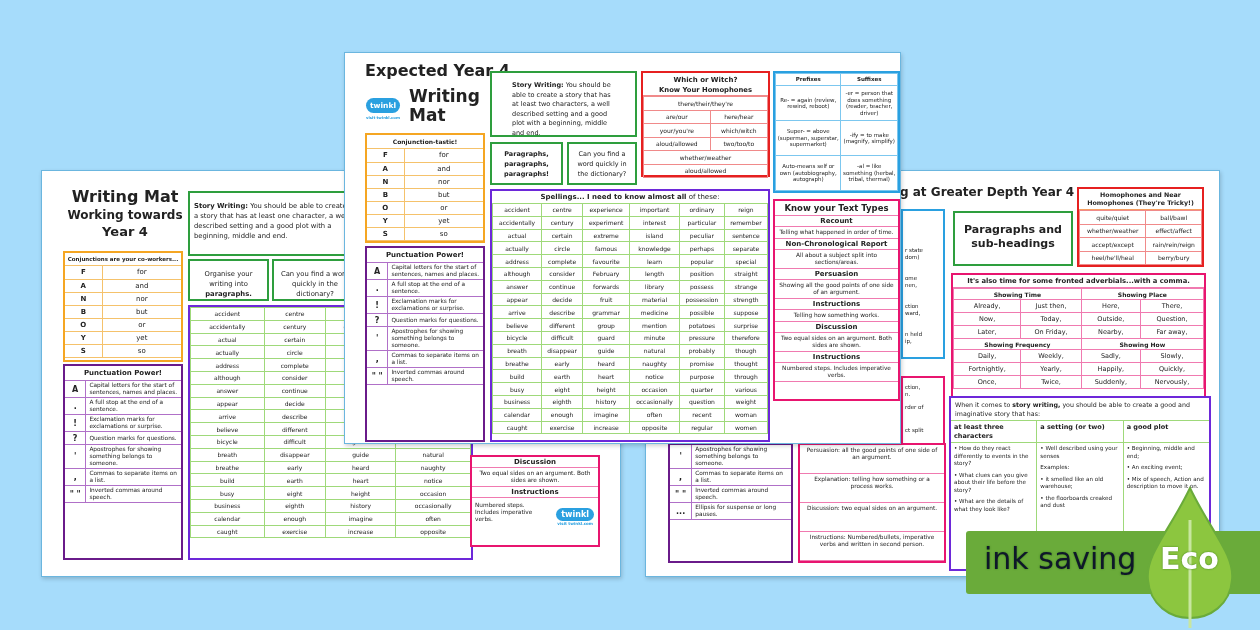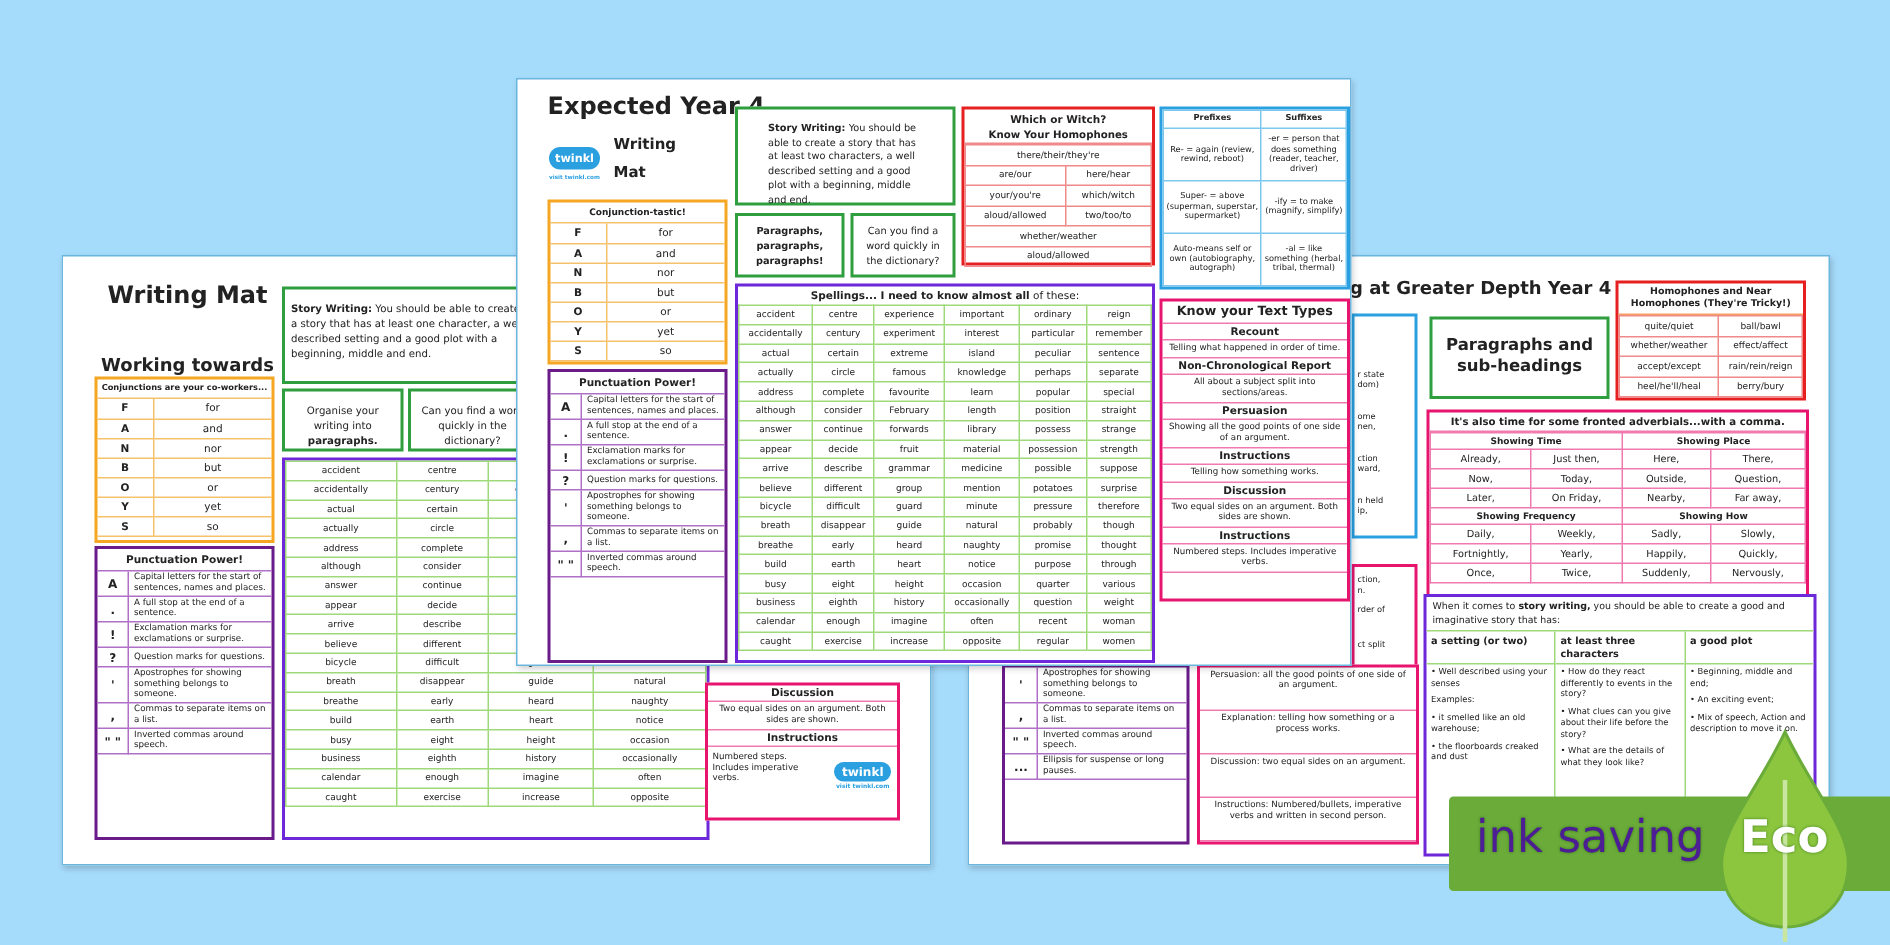--- a/index.html
+++ b/index.html
@@ -40,31 +40,31 @@
   .pre td { border: 1px solid #7cc7ef; font-size: 5.5px; line-height: 6.5px; padding: 1px; }
   .tt-h { font-weight: bold; font-size: 7px; text-align: center; border-bottom: 1px solid #f07ab0; padding: 1px 0; }
   .tt-d { font-size: 5.8px; text-align: center; border-bottom: 1px solid #f07ab0; padding: 2px 3px; line-height: 7px; }
 
   .adv td { border: 1px solid #f07ab0; font-size: 6.5px; height: 13px; }
   .adv .hd td { font-weight: bold; font-size: 6px; height: 11px; }
 
   .twinkl-logo { display: inline-block; background: #2aa0e0; color: #fff; font-weight: bold; border-radius: 10px; text-align: center; }
 
   .eco { position: absolute; left: 966px; top: 531px; width: 294px; height: 63px; background: #6aab3a; border-radius: 3px 0 0 3px; z-index: 10; }
-  .eco-text { position: absolute; left: 18px; top: 10px; color: #4c1d95; font-size: 30px; font-family: "DejaVu Sans", sans-serif; letter-spacing: 0; text-shadow: 0 0 2px #3a7a1a; }
+  .eco-text { position: absolute; left: 18px; top: 10px; color: #0f172a; font-size: 30px; font-family: "DejaVu Sans", sans-serif; letter-spacing: 0; text-shadow: 0 0 2px #3a7a1a; }
   .leaf { position: absolute; left: 1140px; top: 480px; width: 100px; height: 150px; z-index: 11; }
   .eco-word { position: absolute; left: 1160px; top: 541px; color: #fff; font-size: 30px; font-weight: bold; z-index: 12; text-shadow: 0 0 2px #3a7a1a; }
 </style>
 </head>
 <body>
 
 <div class="sheet sheet-left">
   <div class="abs c" style="left:18px;top:16px;width:130px;">
     <div class="tb" style="font-size:16px;line-height:20px;">Writing Mat</div>
-    <div class="tb" style="font-size:12px;line-height:16px;margin-top:28px;">Working towards</div>
+    <div class="tb" style="font-size:12px;line-height:16px;">Working towards</div>
     <div class="tb" style="font-size:13px;line-height:17px;">Year 4</div>
   </div>
 
   <div class="box b-orange" style="left:21px;top:80px;width:120px;height:111px;">
     <div class="tb c" style="font-size:5.5px;padding:3px 0;border-bottom:1px solid #f5c26b;">Conjunctions are your co-workers...</div>
     <table class="conj">
         <tbody id="left-conj">
           <tr>
             <td>F</td>
             <td>for</td>
@@ -378,31 +378,31 @@
   </div>
 
   <div class="box b-lgreen" style="left:303px;top:225px;width:262px;height:175px;">
     <div class="t" style="font-size:6.3px;line-height:9px;padding:2px 4px;border-bottom:1px solid #9fd97a;">
       <span>When it comes to</span>
       <span class="tb">story writing,</span>
       <span>you should be able to create a good and imaginative story that has:</span>
     </div>
     <div style="display:flex;height:140px;" id="right-story">
         <div style="flex: 1 1 0%; border-right: 1px solid rgb(159, 217, 122);">
+          <div style="font-weight: bold; font-size: 6.5px; line-height: 9px; padding: 2px 3px; border-bottom: 1px solid rgb(159, 217, 122); height: 22px;">at least three characters</div>
+          <div style="font-size: 5.6px; line-height: 7.5px; padding: 2px 3px;">• How do they react differently to events in the story?</div>
+          <div style="font-size: 5.6px; line-height: 7.5px; padding: 2px 3px;">• What clues can you give about their life before the story?</div>
+          <div style="font-size: 5.6px; line-height: 7.5px; padding: 2px 3px;">• What are the details of what they look like?</div>
+        </div>
+        <div style="flex: 1 1 0%; border-right: 1px solid rgb(159, 217, 122);">
           <div style="font-weight: bold; font-size: 6.5px; line-height: 9px; padding: 2px 3px; border-bottom: 1px solid rgb(159, 217, 122); height: 22px;">a setting (or two)</div>
           <div style="font-size: 5.6px; line-height: 7.5px; padding: 2px 3px;">• Well described using your senses</div>
           <div style="font-size: 5.6px; line-height: 7.5px; padding: 2px 3px;">Examples:</div>
           <div style="font-size: 5.6px; line-height: 7.5px; padding: 2px 3px;">• it smelled like an old warehouse;</div>
           <div style="font-size: 5.6px; line-height: 7.5px; padding: 2px 3px;">• the floorboards creaked and dust</div>
-        </div>
-        <div style="flex: 1 1 0%; border-right: 1px solid rgb(159, 217, 122);">
-          <div style="font-weight: bold; font-size: 6.5px; line-height: 9px; padding: 2px 3px; border-bottom: 1px solid rgb(159, 217, 122); height: 22px;">at least three characters</div>
-          <div style="font-size: 5.6px; line-height: 7.5px; padding: 2px 3px;">• How do they react differently to events in the story?</div>
-          <div style="font-size: 5.6px; line-height: 7.5px; padding: 2px 3px;">• What clues can you give about their life before the story?</div>
-          <div style="font-size: 5.6px; line-height: 7.5px; padding: 2px 3px;">• What are the details of what they look like?</div>
         </div>
         <div style="flex: 1 1 0%; border-right: none;">
           <div style="font-weight: bold; font-size: 6.5px; line-height: 9px; padding: 2px 3px; border-bottom: 1px solid rgb(159, 217, 122); height: 22px;">a good plot</div>
           <div style="font-size: 5.6px; line-height: 7.5px; padding: 2px 3px;">• Beginning, middle and end;</div>
           <div style="font-size: 5.6px; line-height: 7.5px; padding: 2px 3px;">• An exciting event;</div>
           <div style="font-size: 5.6px; line-height: 7.5px; padding: 2px 3px;">• Mix of speech, Action and description to move it on.</div>
         </div>
       </div>
   </div>
 
@@ -438,21 +438,21 @@
       </div>
   </div>
 </div>
 
 <div class="sheet sheet-center">
   <div class="abs tb" style="left:20px;top:8px;font-size:16px;">Expected Year 4</div>
   <div class="abs c" style="left:18px;top:40px;width:40px;">
     <span class="twinkl-logo" style="font-size:7.5px;padding:3px 4px;">twinkl</span>
     <div style="font-size:3.8px;color:#2aa0e0;font-weight:bold;margin-top:2px;">visit twinkl.com</div>
   </div>
-  <div class="abs tb" style="left:64px;top:34px;font-size:10px;line-height:19px;">
+  <div class="abs tb" style="left:64px;top:34px;font-size:17px;line-height:19px;">
     <div>Writing</div>
     <div>Mat</div>
   </div>
 
   <div class="box b-orange" style="left:20px;top:80px;width:120px;height:110px;">
     <div class="tb c" style="font-size:6px;padding:3px 0;border-bottom:1px solid #f5c26b;">Conjunction-tastic!</div>
     <table class="conj">
         <tbody id="center-conj">
           <tr>
             <td>F</td>

